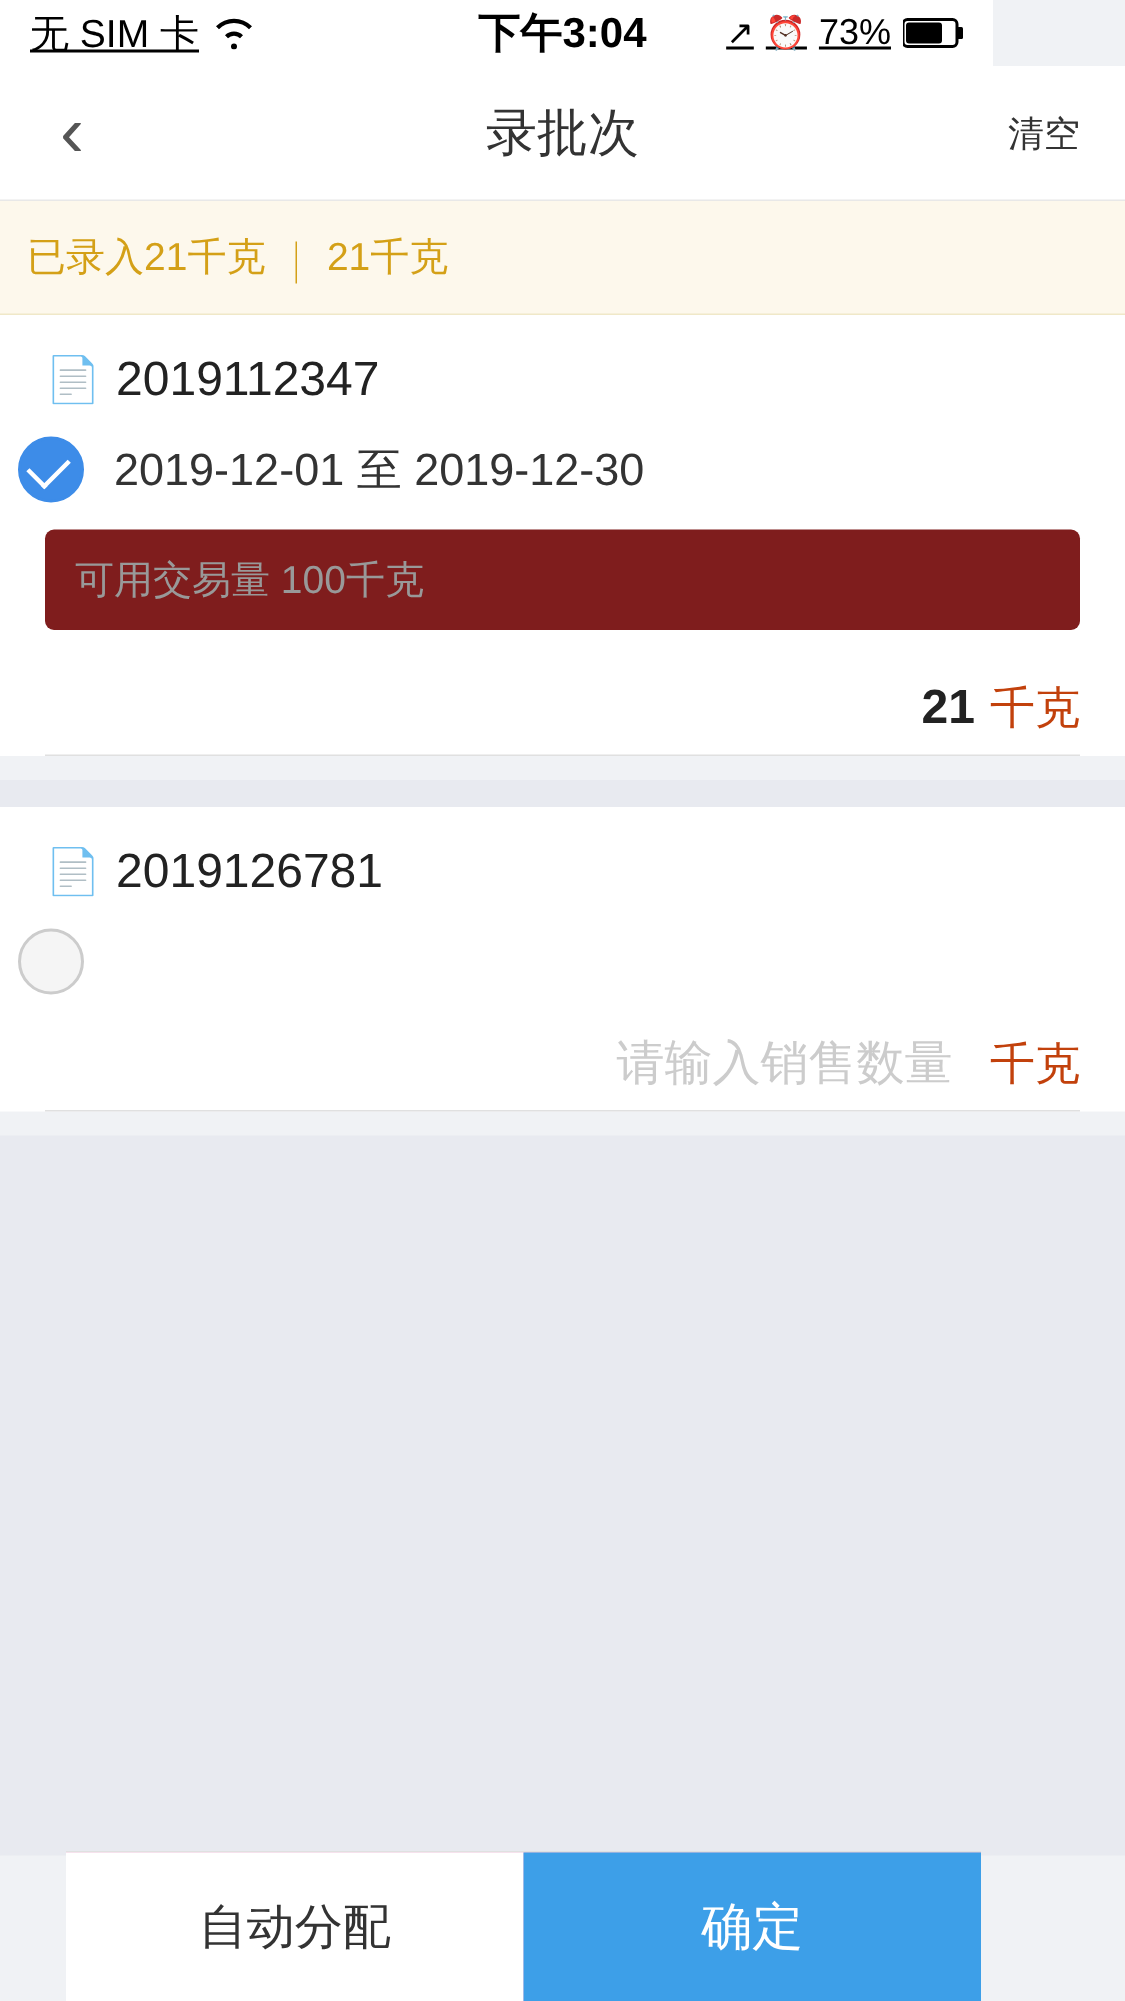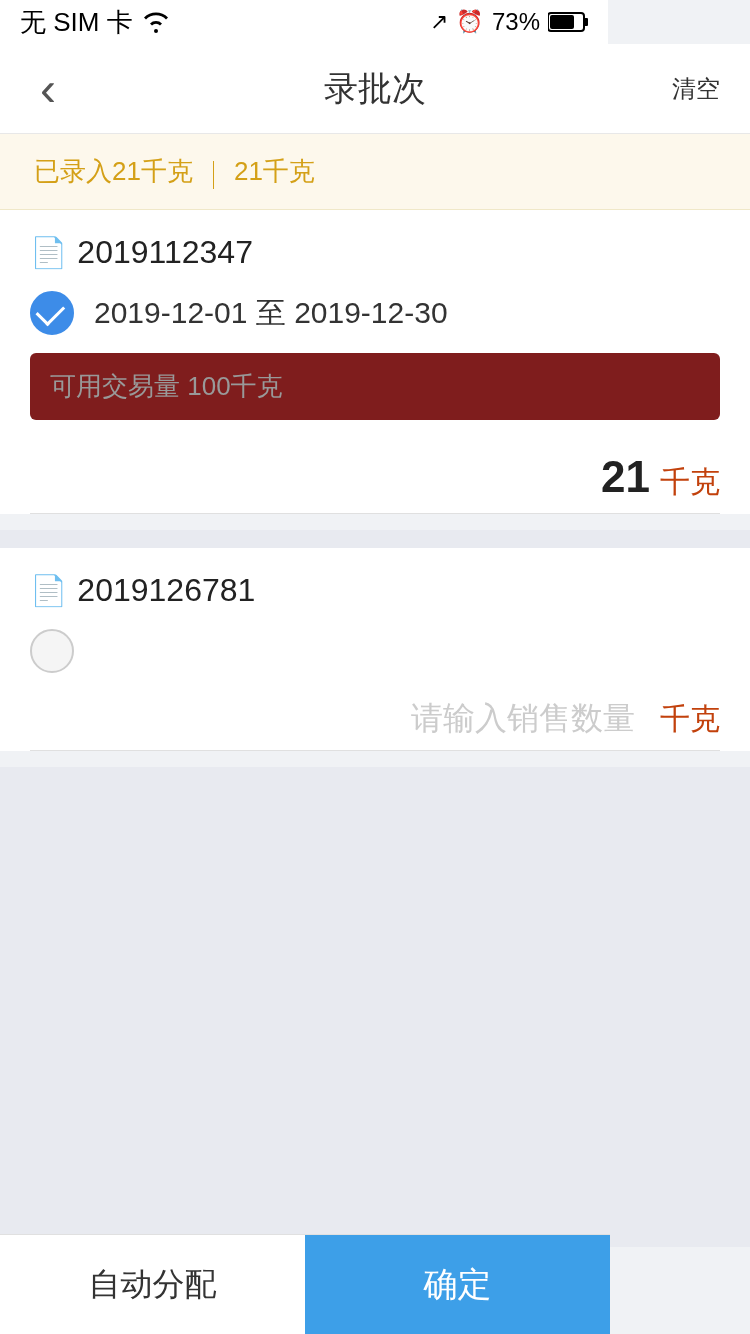--- a/index.html
+++ b/index.html
@@ -7,27 +7,28 @@
     body {
       width: 750px;
       min-height: 1334px;
       font-family: -apple-system, 'PingFang SC', 'Helvetica Neue', Arial, sans-serif;
       background: #f0f2f5;
       overflow-x: hidden;
     }
 
     
     .status-bar {
-      width: 608px;
+      width: 662px;
       height: 44px;
       background: #fff;
       display: flex;
       align-items: center;
       justify-content: space-between;
       padding: 0 20px;
+      text-decoration: underline;
     }
     .status-left {
       display: flex;
       align-items: center;
       gap: 8px;
       font-size: 26px;
       font-weight: 500;
       color: #000;
     }
     .status-right {
@@ -65,21 +66,21 @@
     }
     .nav-action {
       font-size: 24px;
       color: #333;
       cursor: pointer;
     }
 
     
     .info-banner {
       background: #fdf8ec;
-      padding: 20px 34px;
+      padding: 20px 18px;
       display: flex;
       align-items: flex-end;
       gap: 20px;
       border-bottom: 1px solid #f0e8c8;
     }
     .info-banner-item {
       font-size: 26px;
       color: #d4a017;
       font-weight: 500;
     }
@@ -114,21 +115,21 @@
 
     .batch-id {
       font-size: 32px;
       font-weight: 400;
       color: #222;
     }
 
     .batch-row {
       display: flex;
       align-items: center;
-      padding: 10px 30px;
+      padding: 10px 12px;
       gap: 20px;
     }
 
     .radio-circle {
       width: 44px;
       height: 44px;
       border-radius: 50%;
       border: 2px solid #ccc;
       background: #f5f5f5;
       flex-shrink: 0;
@@ -168,21 +169,21 @@
 
     
     .amount-row {
       display: flex;
       align-items: baseline;
       justify-content: flex-end;
       padding: 16px 30px 10px 30px;
       gap: 10px;
     }
     .amount-value {
-      font-size: 44px;
+      font-size: 32px;
       font-weight: 600;
       color: #222;
       text-align: right;
     }
     .amount-unit {
       font-size: 30px;
       color: #c2410c;
     }
     .amount-input-container {
       display: flex;
@@ -224,20 +225,21 @@
 
     
     .bottom-bar {
       position: fixed;
       bottom: 0;
       width: 610px;
       height: 100px;
       display: flex;
       background: #f9a8d4;
       border-top: 1px solid #e0e0e0;
+      margin-left: 44px;
     }
     .bottom-auto {
       flex: 1;
       display: flex;
       align-items: center;
       justify-content: center;
       background: #fff;
       font-size: 32px;
       color: #333;
       cursor: pointer;
@@ -258,20 +260,21 @@
 </head>
 <body>
 
 <div class="status-bar">
   <div class="status-left">
     <span>无 SIM 卡</span>
     <svg width="30" height="22" viewBox="0 0 30 22">
       <path d="M15 18a2 2 0 1 1 0 4 2 2 0 0 1 0-4zm-6-5.5a8.5 8.5 0 0 1 12 0l-2 2a5.5 5.5 0 0 0-8 0l-2-2zM3 6.5a17 17 0 0 1 24 0l-2 2a14 14 0 0 0-20 0L3 6.5z" fill="#000"></path>
     </svg>
   </div>
+  <div style="position:absolute;left:50%;transform:translateX(-50%);font-size:28px;font-weight:600;">下午3:04</div>
   <div class="status-right">
     <span style="font-size:22px;">↗</span>
     <span style="font-size:22px;">⏰</span>
     <span style="font-size:24px;">73%</span>
     <svg width="40" height="22" viewBox="0 0 40 22">
       <rect x="0" y="2" width="36" height="18" rx="3" fill="none" stroke="#000" stroke-width="2"></rect>
       <rect x="36" y="7" width="4" height="8" rx="1" fill="#000"></rect>
       <rect x="2" y="4" width="24" height="14" rx="2" fill="#000"></rect>
     </svg>
   </div>

